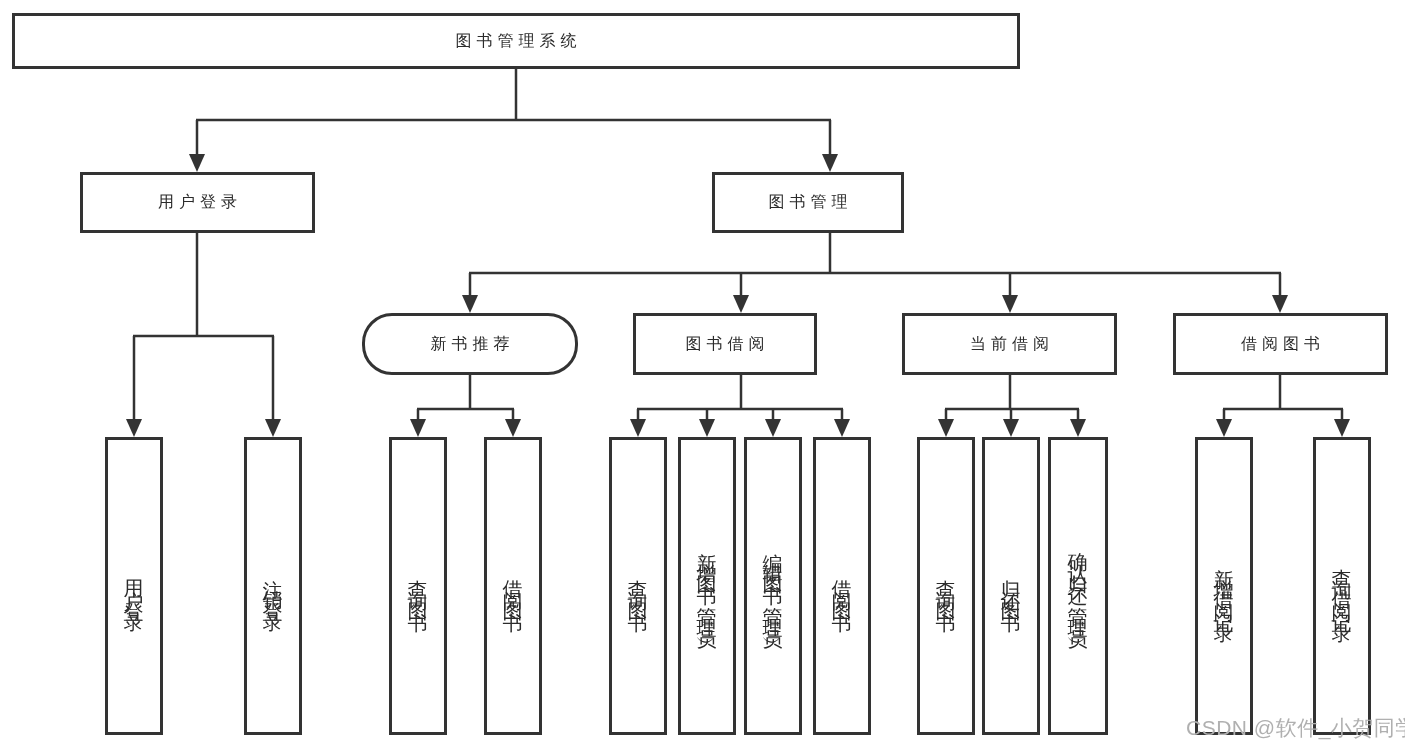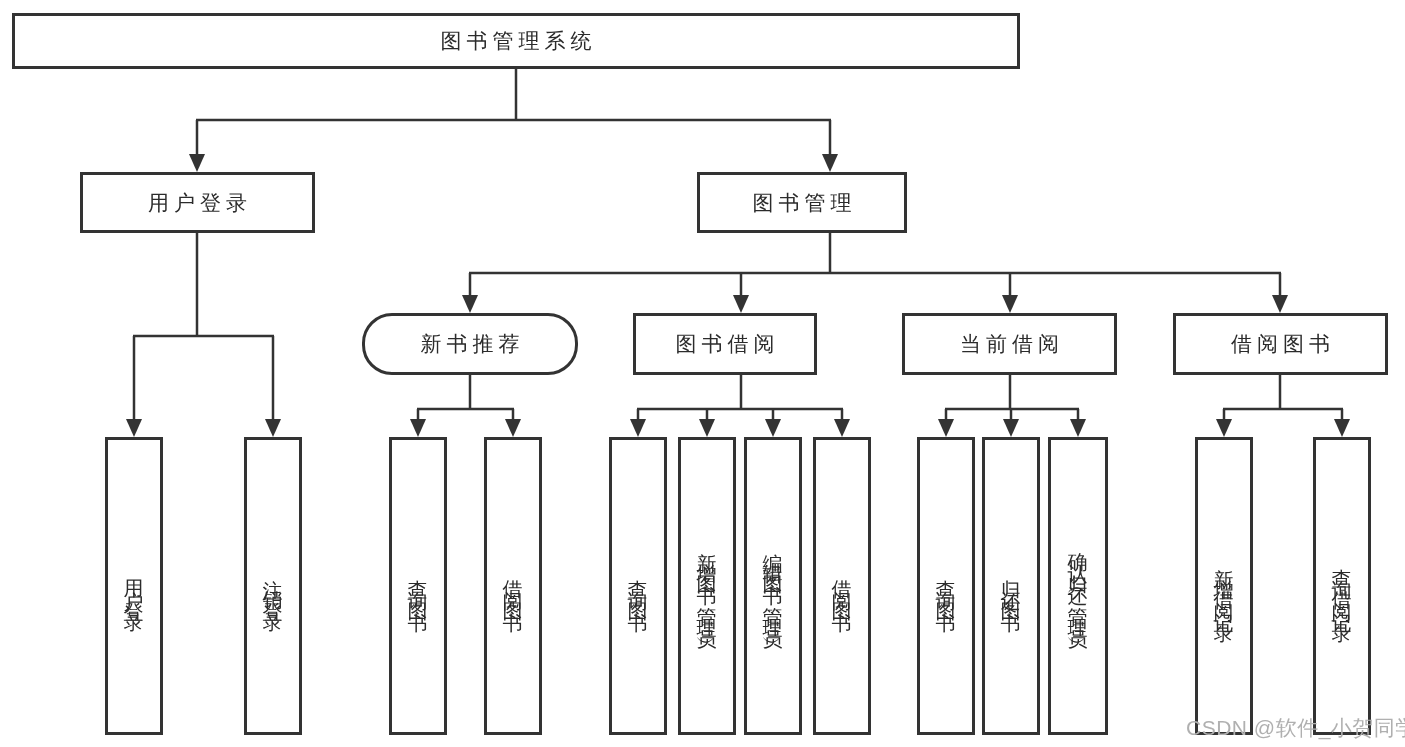--- a/index.html
+++ b/index.html
@@ -23,21 +23,21 @@
   .node {
     position: absolute;
     background: #ffffff;
     border: 3px solid #333333;
     display: flex;
     align-items: center;
     justify-content: center;
     color: #2b2b2b;
   }
   .h-node {
-    font-size: 21px;
+    font-size: 16px;
     letter-spacing: 5px;
     text-indent: 5px; 
     white-space: nowrap;
   }
   .leaf .vtext {
     writing-mode: vertical-rl;
     text-orientation: mixed;
     font-size: 20px;
     line-height: 1;
     letter-spacing: 11px;
@@ -130,21 +130,21 @@
       <line x1="1224" y1="409" x2="1224" y2="421"></line>
       <polygon points="1216,419 1232,419 1224,437" stroke="none"></polygon>
       <line x1="1342" y1="409" x2="1342" y2="421"></line>
       <polygon points="1334,419 1350,419 1342,437" stroke="none"></polygon>
     </g>
   </svg>
 
   <div class="node h-node" style="left:12px; top:13px; width:1008px; height:56px;">图书管理系统</div>
 
   <div class="node h-node" style="left:80px; top:172px; width:235px; height:61px;">用户登录</div>
-  <div class="node h-node" style="left:697px; top:172px; width:210px; height:61px;">图书管理</div>
+  <div class="node h-node" style="left:712px; top:172px; width:192px; height:61px;">图书管理</div>
 
   <div class="node h-node" style="left:362px; top:313px; width:216px; height:62px;border-radius:30px;">新书推荐</div>
   <div class="node h-node" style="left:633px; top:313px; width:184px; height:62px;">图书借阅</div>
   <div class="node h-node" style="left:902px; top:313px; width:215px; height:62px;">当前借阅</div>
   <div class="node h-node" style="left:1173px; top:313px; width:215px; height:62px;">借阅图书</div>
 
   <div class="node leaf" style="left:105px; top:437px; width:58px; height:298px;">
     <span class="vtext">用户登录</span>
   </div>
   <div class="node leaf" style="left:244px; top:437px; width:58px; height:298px;">

